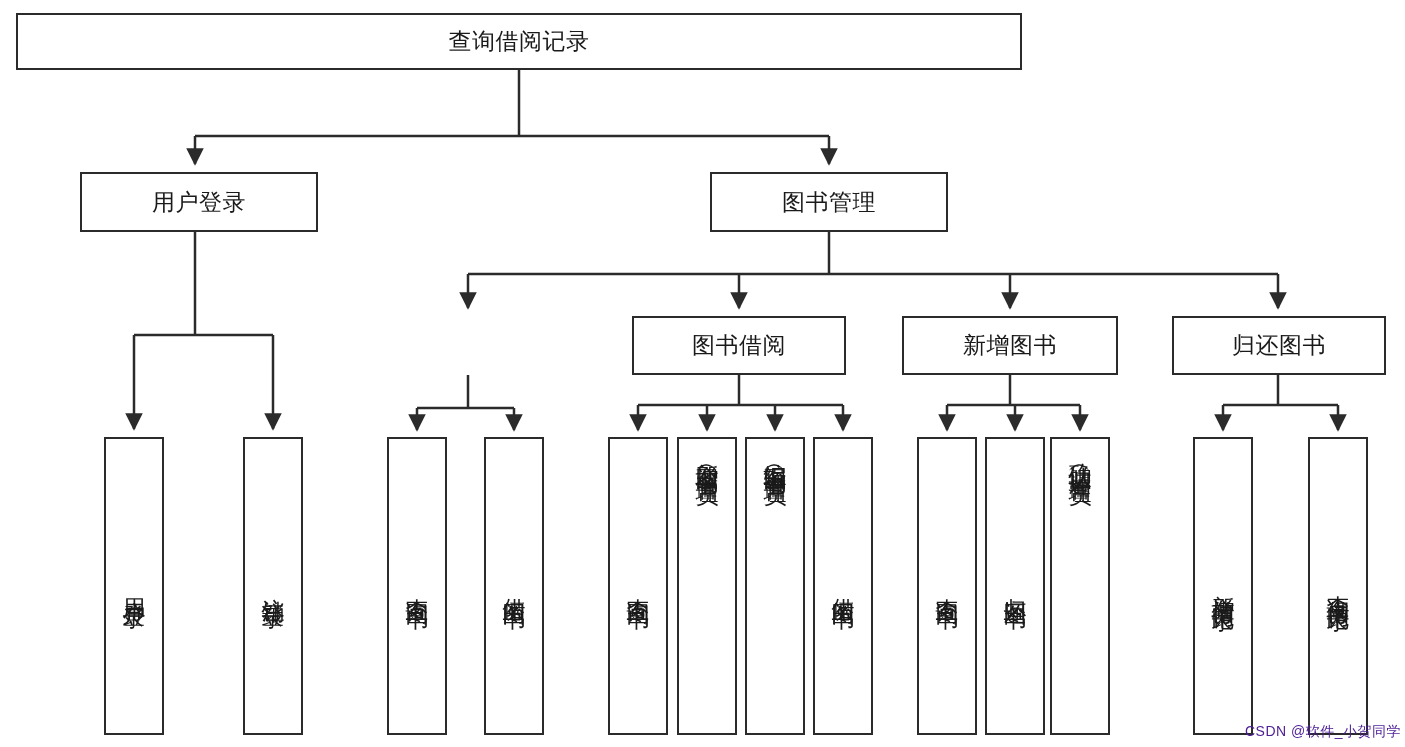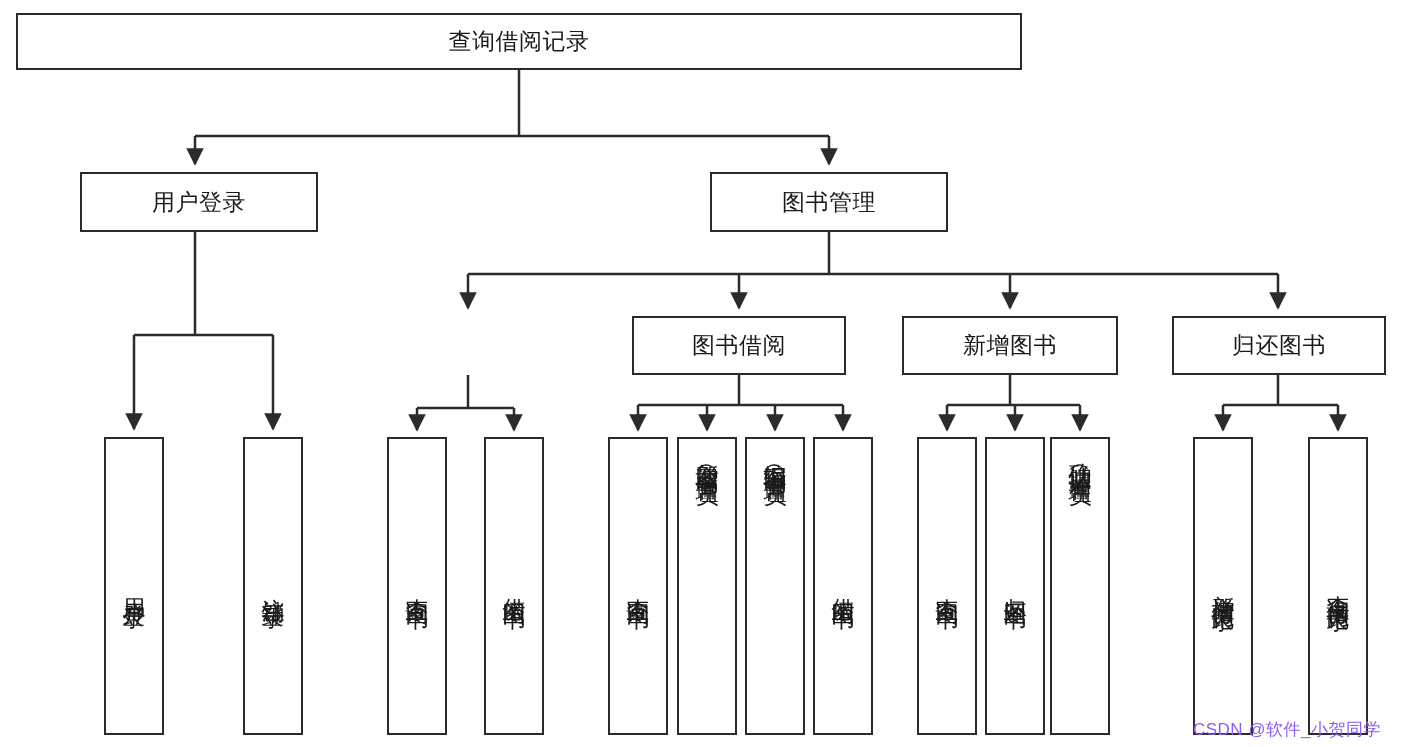--- a/index.html
+++ b/index.html
@@ -55,24 +55,24 @@
     letter-spacing: 3px;
     font-size: 23px;
     line-height: 1.0;
   }
   .node.leaf.centered {
     align-items: center;
     padding-top: 0;
   }
   #watermark {
     position: absolute;
-    right: 24px;
+    right: 4px;
     bottom: 6px;
-    font-size: 17px;
-    color: #8b5cf6;
+    font-size: 14px;
+    color: #4c1d95;
     letter-spacing: 0.5px;
     z-index: 3;
     white-space: nowrap;
   }
 </style>
 </head>
 <body>
 
 <div id="canvas">
 

